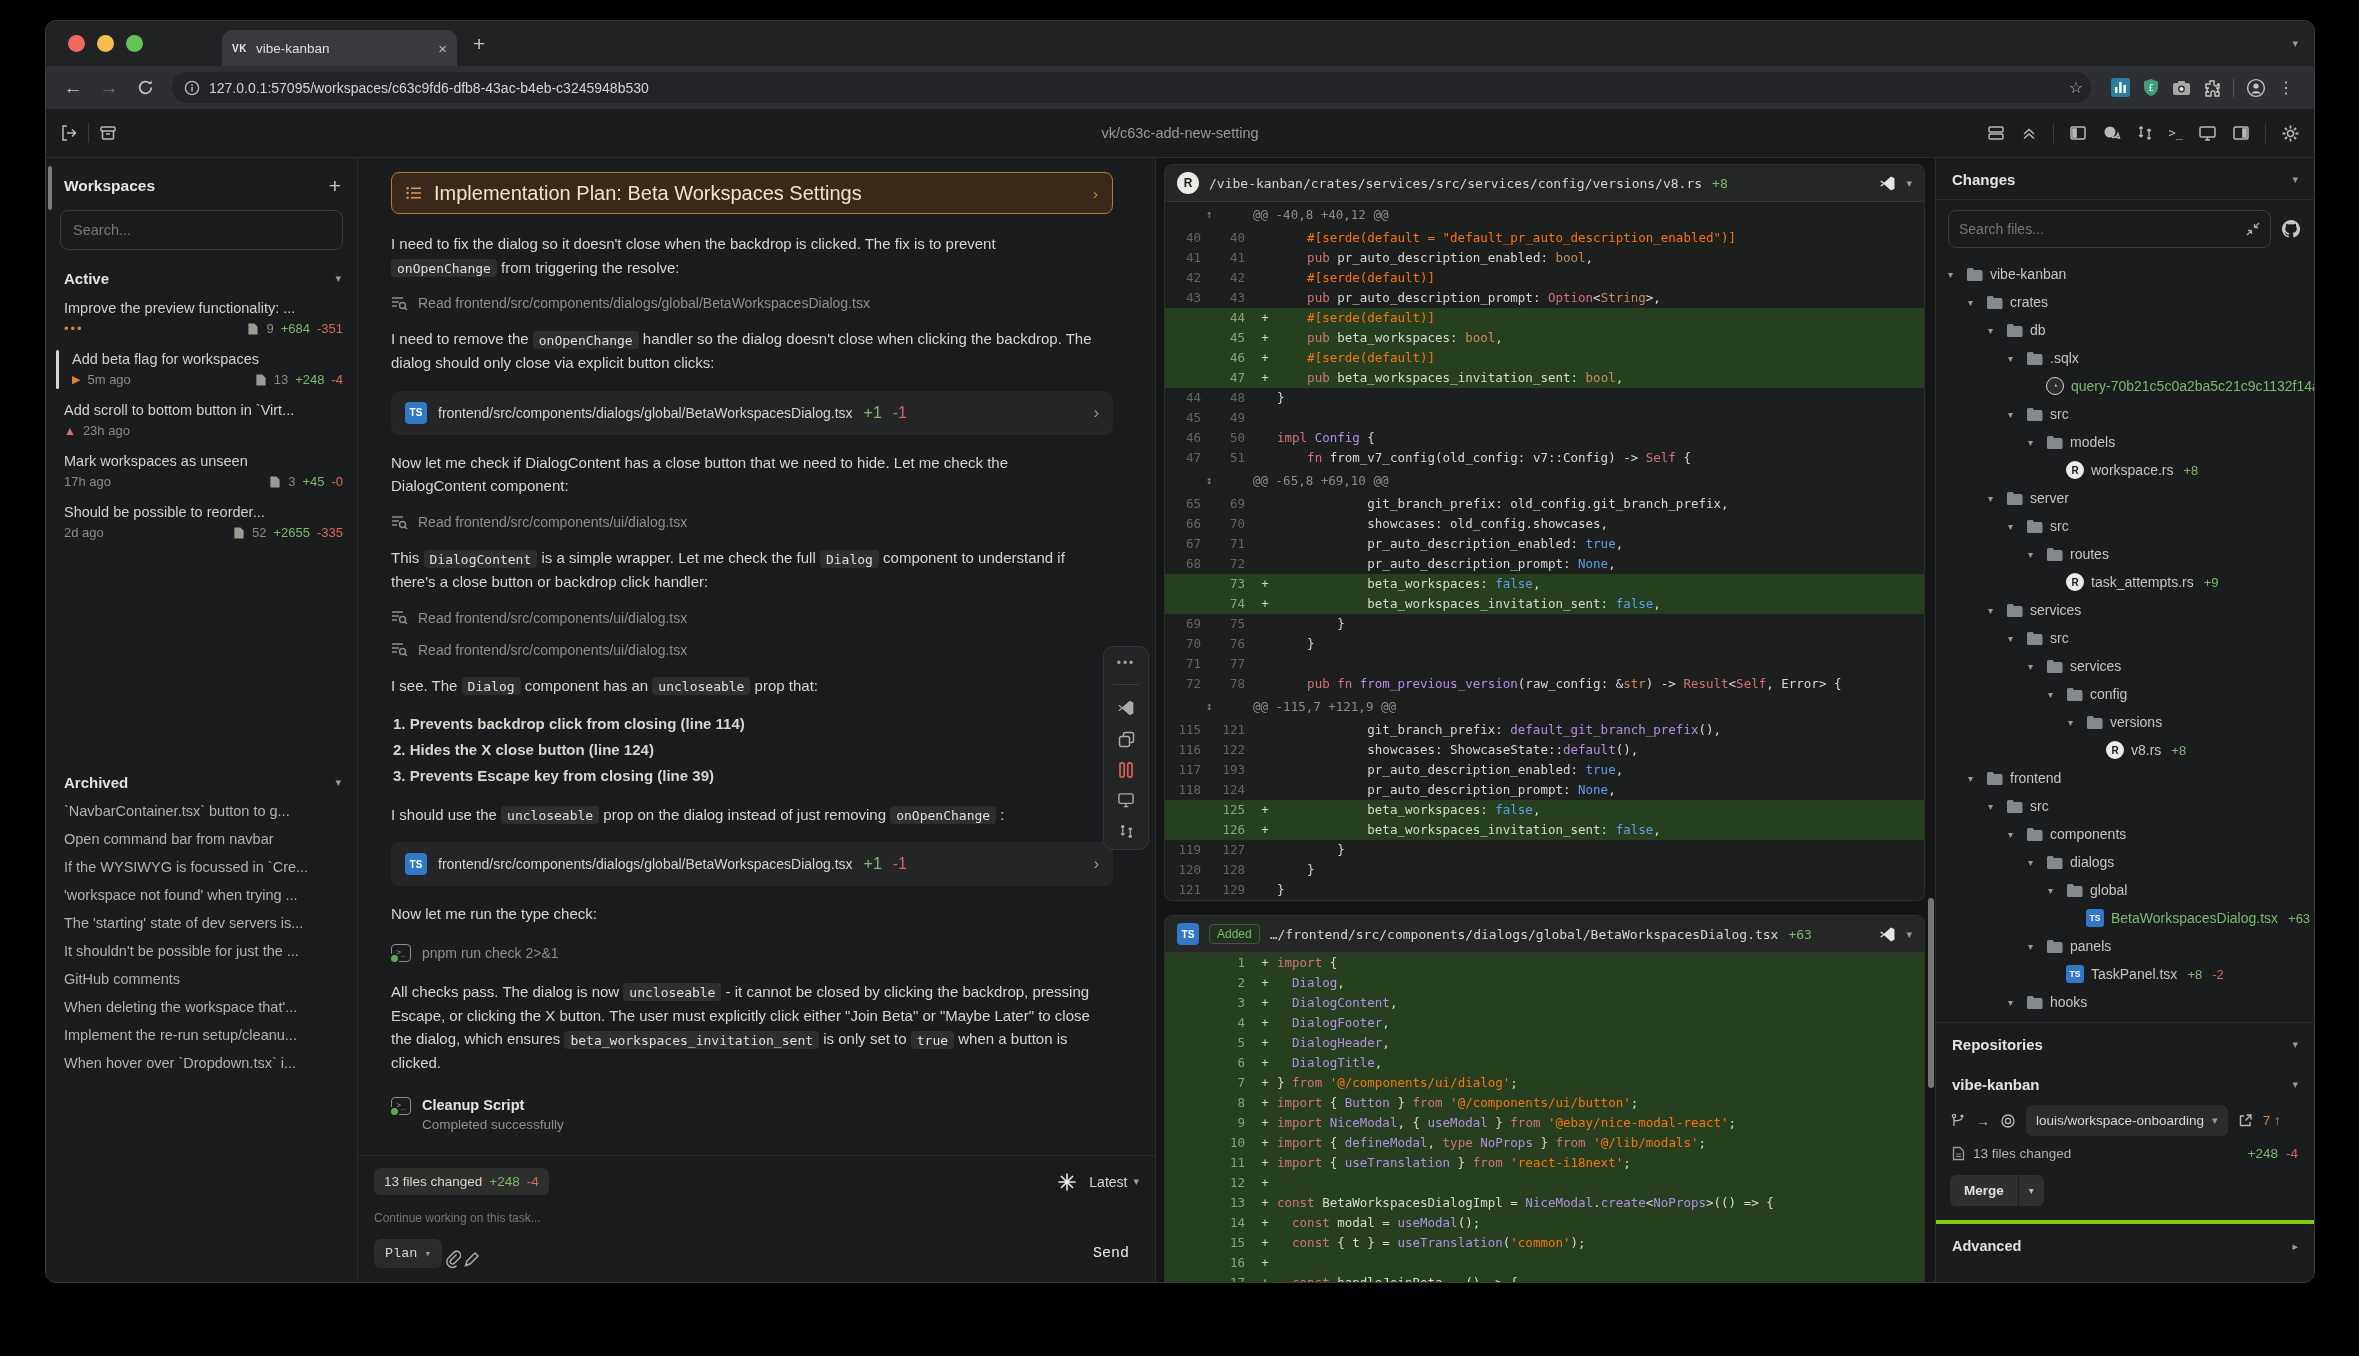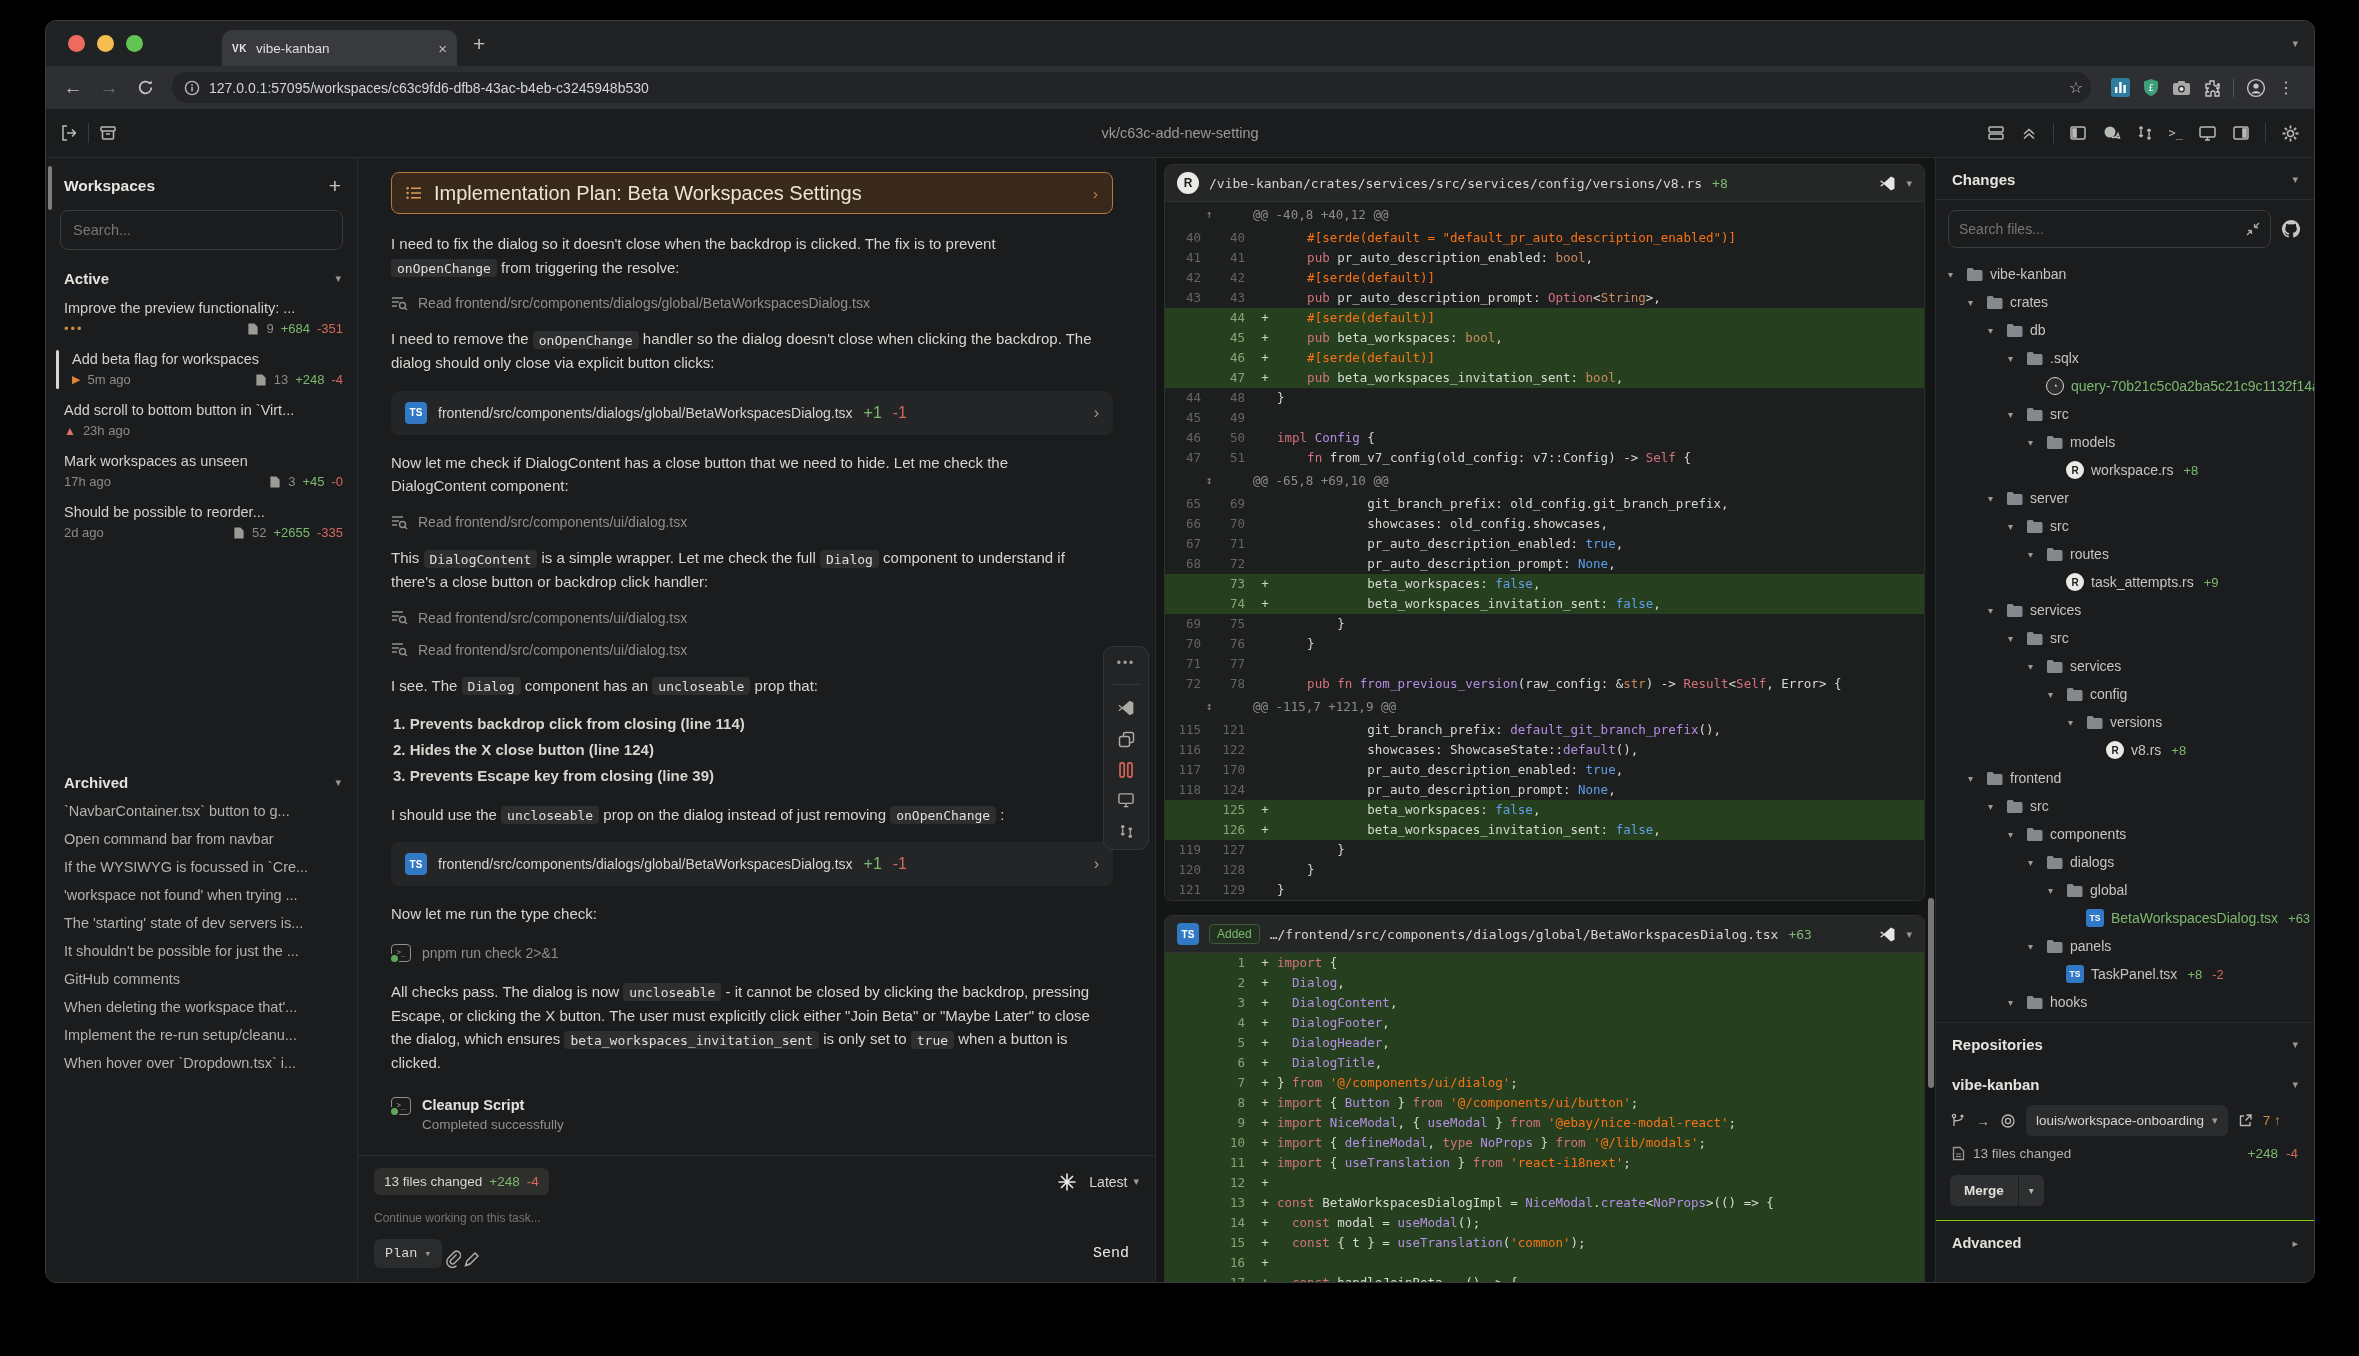--- a/index.html
+++ b/index.html
@@ -182,21 +182,21 @@
     gap:8px; padding:0 10px; color:#d8d6d0; font-size:13.5px; max-width:225px; }
   .branchchip .bname { white-space:nowrap; overflow:hidden; }
   .ahead { color:#d08a3e; font-size:13.5px; }
   .filesrow { display:flex; align-items:center; gap:8px; padding:2px 16px 10px; color:#b4b2ac; font-size:13.5px; }
   .filesrow .spacer { flex:1; }
   .mergerow { display:flex; padding:4px 14px 14px; }
   .mergebtn { background:#2e2f30; border-radius:6px 0 0 6px; padding:8px 14px; color:#e2e0da;
     font-size:13.5px; font-weight:bold; }
   .mergecaret { background:#2e2f30; border-left:1px solid #1b1c1d; border-radius:0 6px 6px 0;
     padding:8px 10px; color:#b8bab6; font-size:10px; display:flex; align-items:center; }
-  .advrow { display:flex; align-items:center; padding:14px 16px; border-top:1px solid #84cc16;gap:36px; }
+  .advrow { display:flex; align-items:center; padding:14px 16px; border-top:4px solid #84cc16;gap:36px; }
   .advrow .t { flex:1; color:#e2e0da; font-size:14.5px; font-weight:bold; }
 
   svg { display:block; }
 </style>
 </head>
 <body>
 
 <div class="window">
 
   <div class="tabstrip">
@@ -678,21 +678,21 @@
               <div class="drow"><span class="ln">69</span><span class="ln">75</span><span class="sign"></span><span class="code"><span class="cp">        }</span></span></div>
               <div class="drow"><span class="ln">70</span><span class="ln">76</span><span class="sign"></span><span class="code"><span class="cp">    }</span></span></div>
               <div class="drow"><span class="ln">71</span><span class="ln">77</span><span class="sign"></span><span class="code"><span class="cp"></span></span></div>
               <div class="drow"><span class="ln">72</span><span class="ln">78</span><span class="sign"></span><span class="code"><span class="ck">    pub fn </span><span class="ct">from_previous_version</span><span class="cp">(raw_config: &amp;</span><span class="co">str</span><span class="cp">) -&gt; </span><span class="ck">Result</span><span class="cp">&lt;</span><span class="ck">Self</span><span class="cp">, Error&gt; {</span></span></div>
               <div class="hunk">
                 <span class="exp">↕</span>
                 <span class="mono">@@ -115,7 +121,9 @@</span>
               </div>
               <div class="drow"><span class="ln">115</span><span class="ln">121</span><span class="sign"></span><span class="code"><span class="cp">            git_branch_prefix: </span><span class="ct">default_git_branch_prefix</span><span class="cp">(),</span></span></div>
               <div class="drow"><span class="ln">116</span><span class="ln">122</span><span class="sign"></span><span class="code"><span class="cp">            showcases: ShowcaseState::</span><span class="ct">default</span><span class="cp">(),</span></span></div>
-              <div class="drow"><span class="ln">117</span><span class="ln">170</span><span class="sign"></span><span class="code"><span class="cp">            pr_auto_description_enabled: </span><span class="cb">true</span><span class="cp">,</span></span></div>
+              <div class="drow"><span class="ln">117</span><span class="ln">193</span><span class="sign"></span><span class="code"><span class="cp">            pr_auto_description_enabled: </span><span class="cb">true</span><span class="cp">,</span></span></div>
               <div class="drow"><span class="ln">118</span><span class="ln">124</span><span class="sign"></span><span class="code"><span class="cp">            pr_auto_description_prompt: </span><span class="cb">None</span><span class="cp">,</span></span></div>
               <div class="drow added"><span class="ln"></span><span class="ln">125</span><span class="sign">+</span><span class="code"><span class="cp">            beta_workspaces: </span><span class="cb">false</span><span class="cp">,</span></span></div>
               <div class="drow added"><span class="ln"></span><span class="ln">126</span><span class="sign">+</span><span class="code"><span class="cp">            beta_workspaces_invitation_sent: </span><span class="cb">false</span><span class="cp">,</span></span></div>
               <div class="drow"><span class="ln">119</span><span class="ln">127</span><span class="sign"></span><span class="code"><span class="cp">        }</span></span></div>
               <div class="drow"><span class="ln">120</span><span class="ln">128</span><span class="sign"></span><span class="code"><span class="cp">    }</span></span></div>
               <div class="drow"><span class="ln">121</span><span class="ln">129</span><span class="sign"></span><span class="code"><span class="cp">}</span></span></div>
             </div>
           </div>
           <div class="dpanel">
             <div class="dhead">

